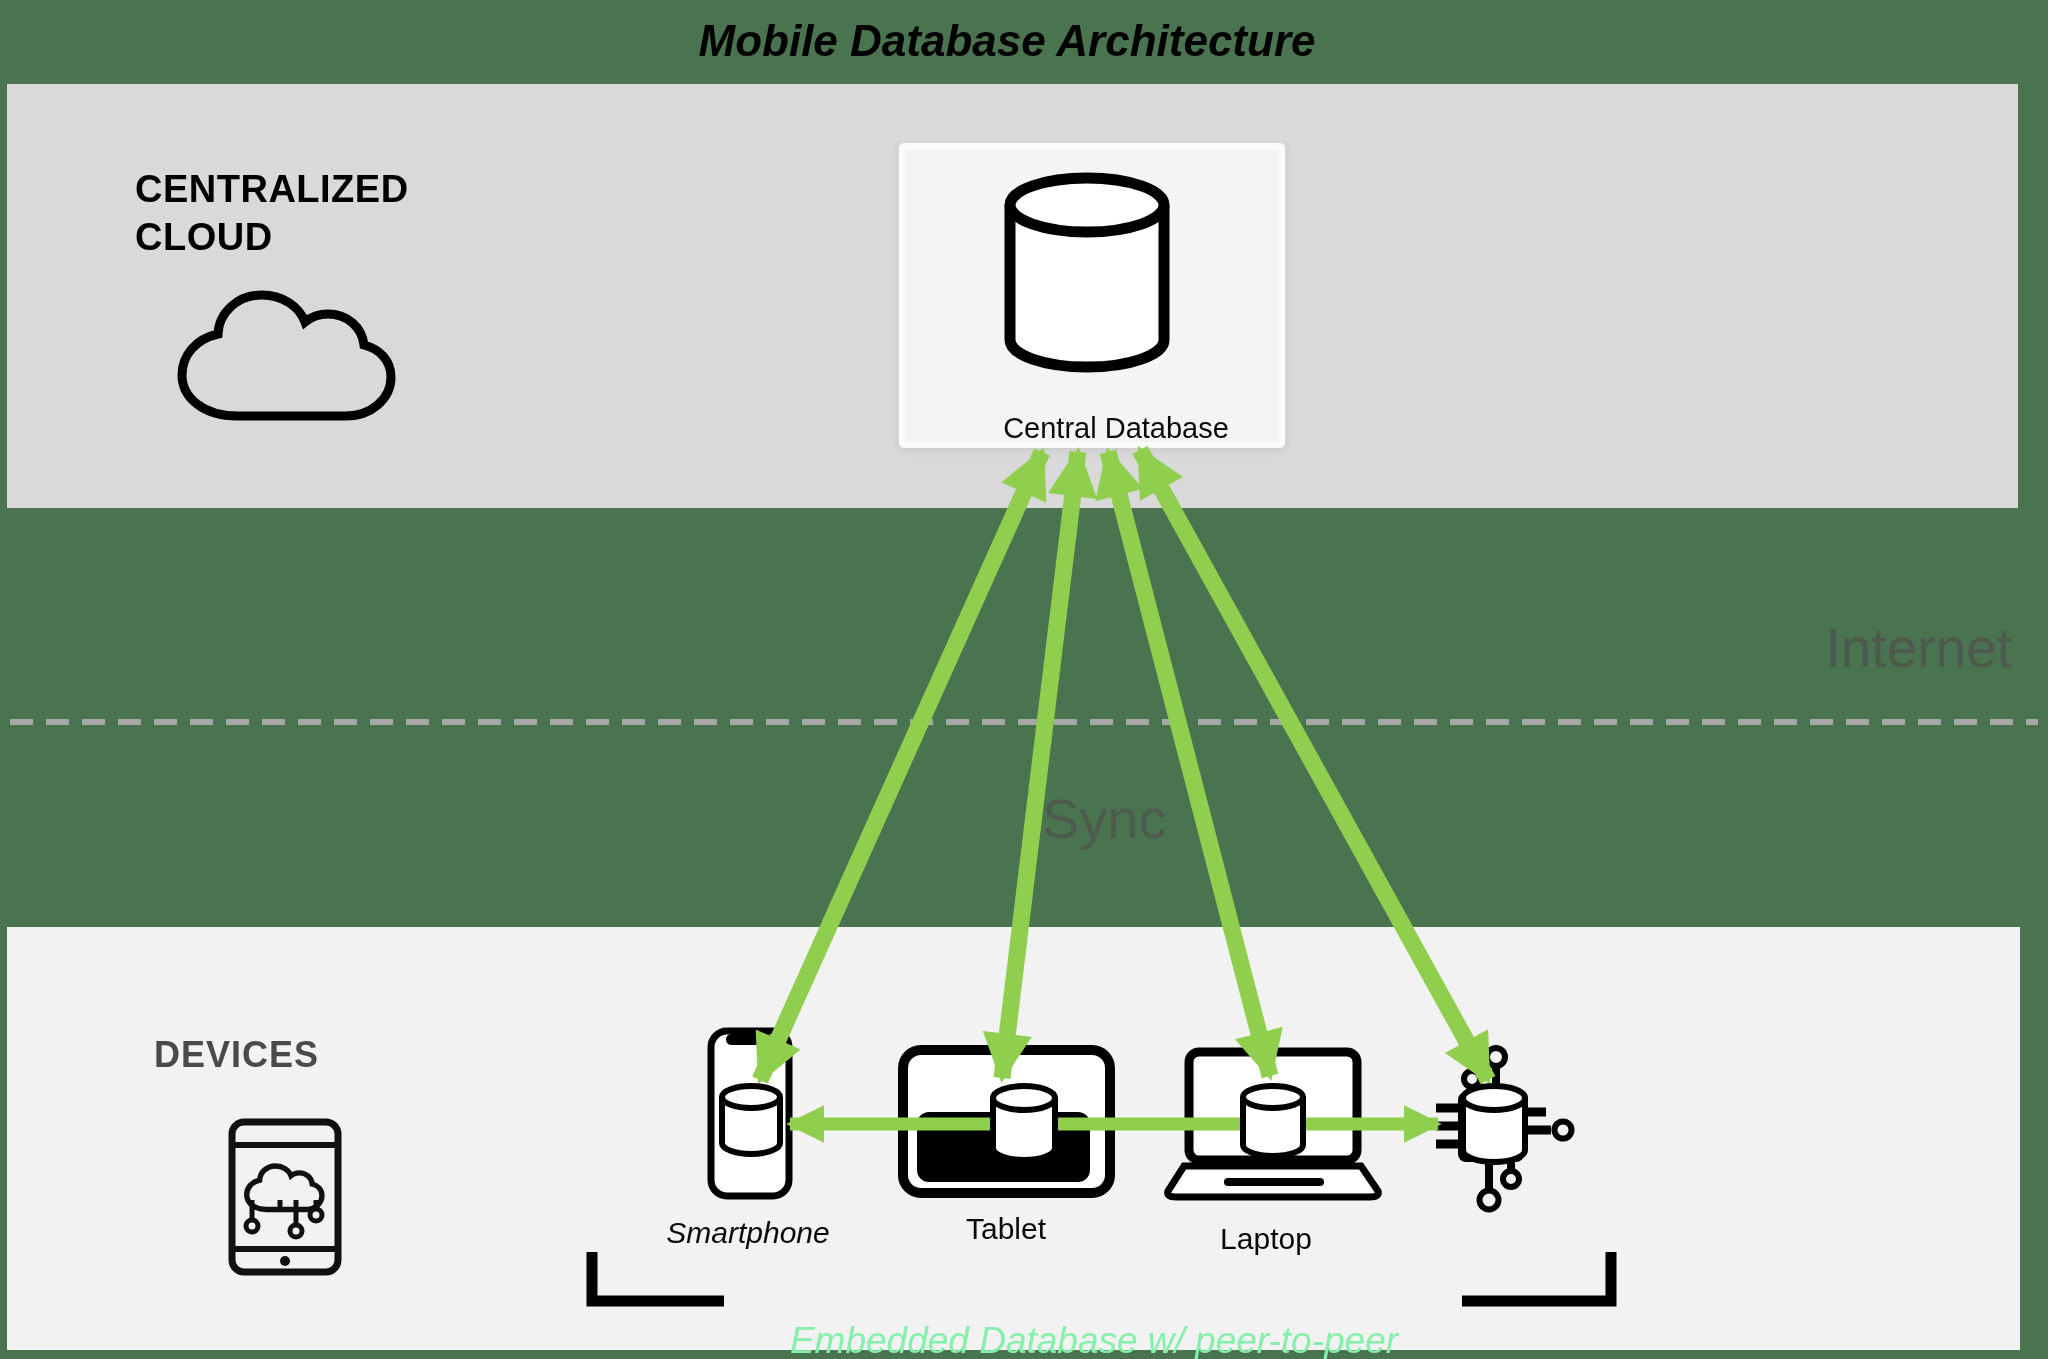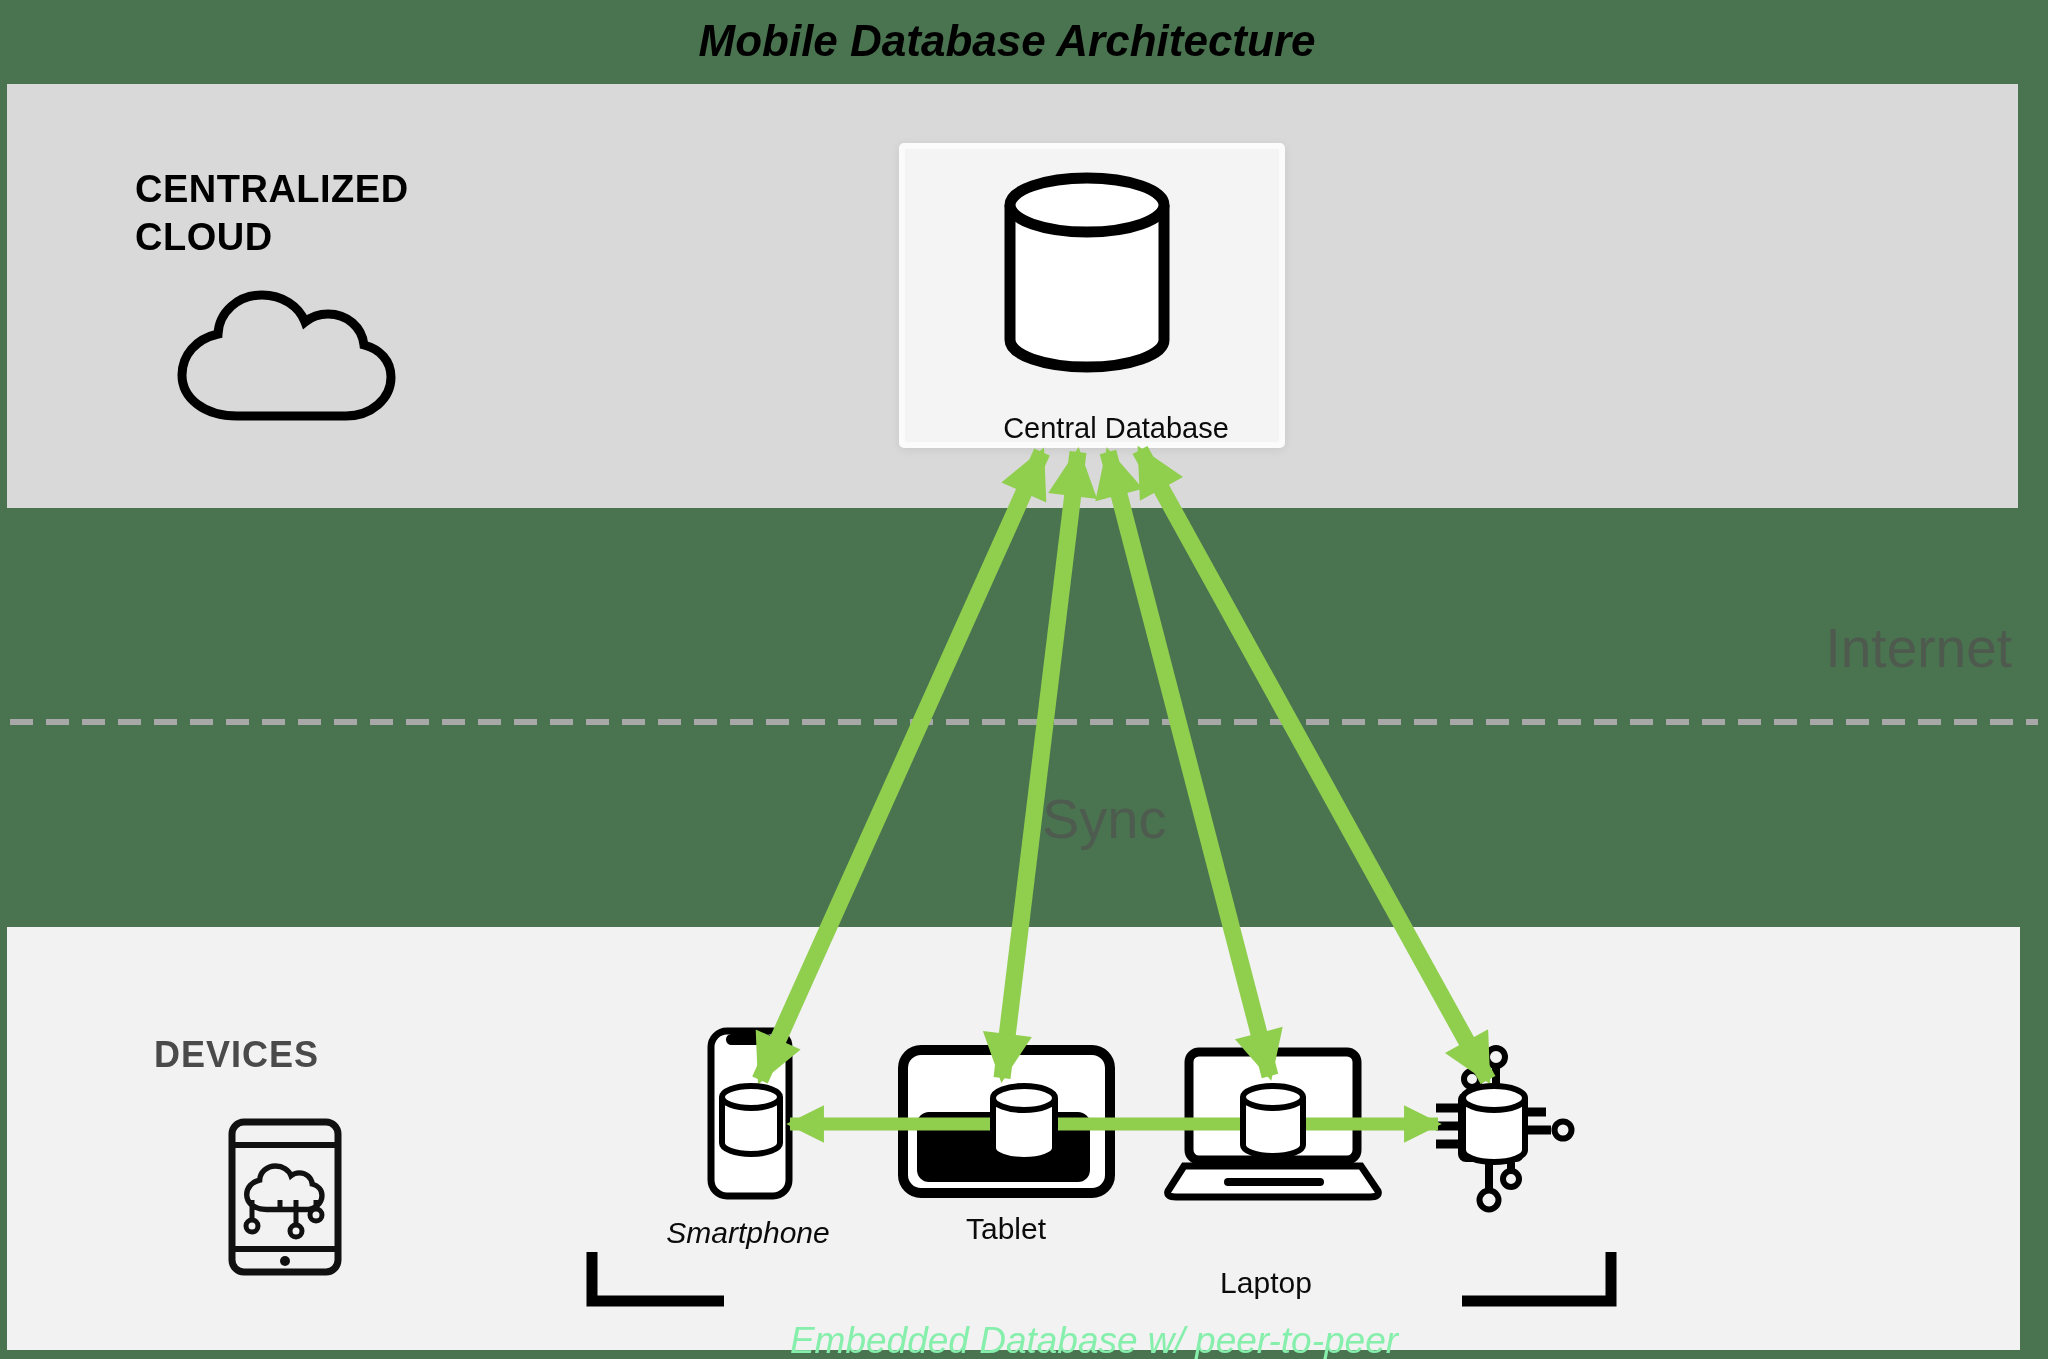--- a/index.html
+++ b/index.html
@@ -21,21 +21,21 @@
     border:6px solid #FBFBFB;box-sizing:border-box;border-radius:5px;box-shadow:0 2px 10px rgba(0,0,0,.08);}
   .db-card-label{left:899px;top:412px;width:434px;text-align:center;font-size:29px;color:#0b0b0b;}
   .internet{right:36px;top:616px;font-size:55px;color:var(--muted-label);opacity:.85;}
   .sync{left:1042px;top:786px;font-size:56px;color:var(--muted-label);opacity:.78;}
   .dashline{left:10px;top:719px;width:2028px;height:6px;
     background:repeating-linear-gradient(90deg,var(--dash-gray) 0 23px,transparent 23px 36px);}
   .devices-label{left:154px;top:1034px;width:260px;text-align:left;font-size:36px;font-weight:bold;color:var(--devices-label);letter-spacing:1px;}
   .dev-lbl{width:220px;text-align:center;font-size:30px;color:#0b0b0b;}
   .lbl-smartphone{left:638px;top:1216px;font-style:italic;}
   .lbl-tablet{left:896px;top:1212px;}
-  .lbl-laptop{left:1156px;top:1222px;margin-top:44px;}
+  .lbl-laptop{left:1156px;top:1222px;}
   .bracket-label{left:748px;top:1320px;width:692px;text-align:center;font-size:37px;font-style:italic;color:#86efac;}
   svg.overlay{position:absolute;left:0;top:0;pointer-events:none;}
   .arrowstroke{stroke:var(--arrow-green);fill:none;}
   .arrowfill{fill:var(--arrow-green);}
   .inkstroke{stroke:var(--ink);fill:none;}
   .cyl{fill:#FFFFFF;stroke:var(--ink);}
 </style>
 </head>
 <body>
 

